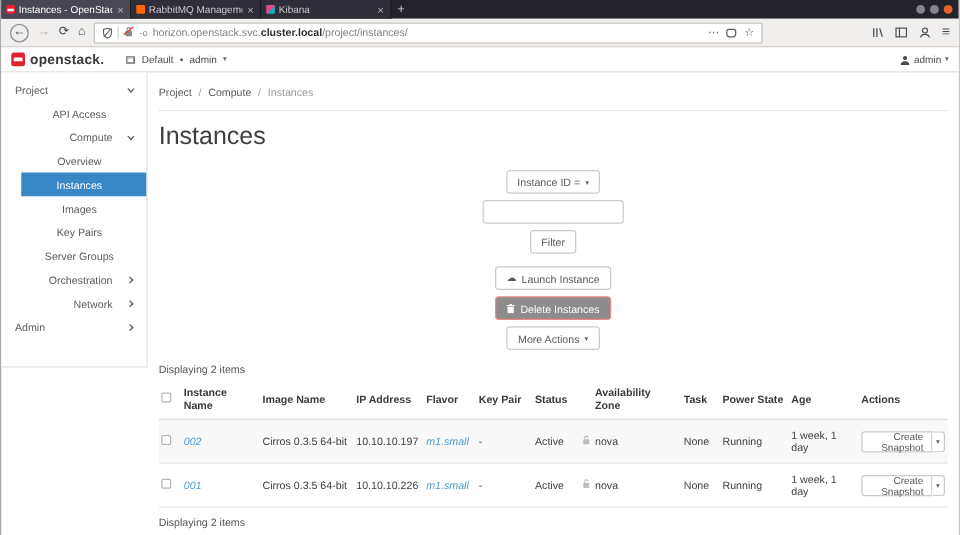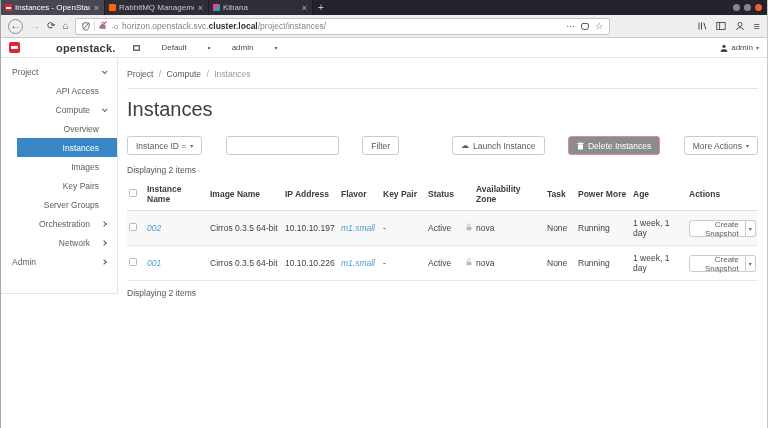--- a/index.html
+++ b/index.html
@@ -38,50 +38,50 @@
   .pocket-ic { width:8px; height:7px; border:1px solid #5c5b63; border-radius:2px 2px 3px 3px; position:relative; }
   .toolbar-icons { margin-left:auto; display:flex; align-items:center; gap:9px; color:#47464c; font-size:10px; }
   .lock-slash { position:relative; }
   .lock-slash::after { content:""; position:absolute; left:-1px; top:3px; width:10px; height:1.4px; background:#e53935; transform:rotate(-40deg); }
 
   
   .app-header { height:20px; background:#fff; border-bottom:1px solid #e2e2e2; display:flex; align-items:center; padding:0 8px; }
   .brand { display:flex; align-items:center; gap:4px; }
   .brand-logo { width:11px; height:11px; background:#e0232e; border-radius:2px; position:relative; }
   .brand-logo::after { content:""; position:absolute; left:2px; right:2px; top:4px; height:3px; background:#fff; }
-  .brand-text { font-size:11px; font-weight:bold; color:#393939; letter-spacing:.2px;margin-left:32px; }
-  .context { display:flex; align-items:center; gap:21px; margin-left:18px; font-size:8px; color:#4a4a4a; }
+  .brand-text { font-size:11px; font-weight:bold; color:#393939; letter-spacing:.2px; }
+  .context { display:flex; align-items:center; gap:5px; margin-left:18px; font-size:8px; color:#4a4a4a; }
   .grid-ic { width:7px; height:6px; background:#6d6d6d; position:relative; }
   .grid-ic::after { content:""; position:absolute; inset:1px; background:#fff;
                     background:linear-gradient(#fff,#fff); box-shadow:inset 0 0 0 0.5px #6d6d6d; }
   .user-menu { margin-left:auto; display:flex; align-items:center; gap:3px; font-size:8px; color:#4a4a4a; }
   .caret { font-size:6px; color:#666; }
 
   
   .app-body { display:flex; align-items:flex-start; height:388px; }
   .sidebar { width:117px; flex:0 0 auto; border-right:1px solid #e3e3e3; border-bottom:1px solid #e3e3e3;
              height:236px; padding-top:4px; background:#fff; }
   .side-item { height:19px; display:flex; align-items:center; font-size:8.5px; color:#5c5c5c; padding:0 11px; cursor:default; }
   .side-item.lvl0 { justify-content:space-between; }
-  .side-item.leaf { justify-content:flex-end; padding-right:18px;margin-left:16px; }
+  .side-item.leaf { justify-content:center; padding-right:18px;margin-left:16px; }
   .side-item.branch { justify-content:flex-end; }
   .side-item.branch .lbl { margin-right:12px; }
   .side-item.selected { background:#3a87c8; color:#fff; padding-right:18px; }
   .chev { width:4px; height:4px; border-right:1.3px solid #555; border-bottom:1.3px solid #555; display:inline-block; flex:0 0 auto; }
   .chev.down { transform:rotate(45deg) translateY(-1px); }
   .chev.right { transform:rotate(-45deg); }
 
   
   .main { flex:1; padding:6px 9px 0 9px; min-width:0; }
   .breadcrumb { font-size:8.5px; color:#5a5a5a; padding:5px 0 9px 0; border-bottom:1px solid #e5e5e5; }
   .breadcrumb .sep { color:#a5a5a5; padding:0 3px; }
   .breadcrumb .current { color:#9a9a9a; }
   .page-title { font-size:20px; font-weight:400; color:#3e3e3e; margin:9px 0 15px 0; }
 
-  .filter-row { display:flex; justify-content:space-between; align-items:center; gap:5px; }
+  .filter-row { display:flex; justify-content:center; align-items:center; gap:5px;flex-direction:column; }
   .btn { height:19px; font-size:8.5px; border:1px solid #cbcbcb; border-radius:3px; background:#fff; color:#5a5a5a;
          padding:0 8px; display:inline-flex; align-items:center; gap:4px; cursor:default; white-space:nowrap; }
   .btn-danger { background:#404040; border-color:#d43f3a; color:#fff; opacity:.6; }
   .filter-input { width:113px; height:19px; border:1px solid #cbcbcb; border-radius:3px; font-size:8.5px; padding:0 4px; }
   .gap { width:6px; }
 
   .count { font-size:8.5px; color:#555; margin:10px 0 3px 0; }
   table { width:100%; border-collapse:collapse; table-layout:fixed; }
   th { font-size:8.5px; color:#3b3b3b; text-align:left; padding:6px 2px; border-bottom:1px solid #ddd; font-weight:bold; }
   td { font-size:8.5px; color:#404040; padding:7px 2px; border-bottom:1px solid #e7e7e7; vertical-align:middle; }
@@ -292,21 +292,21 @@
           <tr>
             <th><span class="checkbox"></span></th>
             <th>Instance Name</th>
             <th>Image Name</th>
             <th>IP Address</th>
             <th>Flavor</th>
             <th>Key Pair</th>
             <th>Status</th>
             <th>Availability Zone</th>
             <th>Task</th>
-            <th>Power More</th>
+            <th>Power State</th>
             <th>Age</th>
             <th>Actions</th>
           </tr>
         </thead>
         <tbody>
           <tr class="striped">
             <td><span class="checkbox"></span></td>
             <td><a class="cell-link">002</a></td>
             <td>Cirros 0.3.5 64-bit</td>
             <td>10.10.10.197</td>

